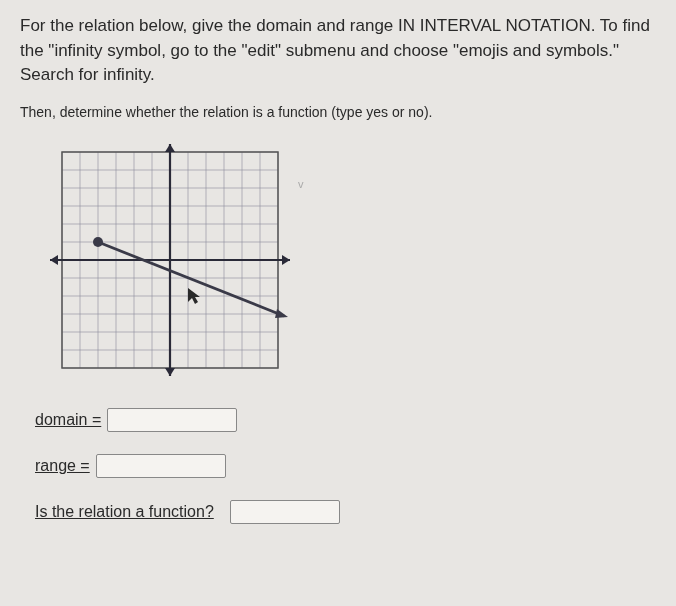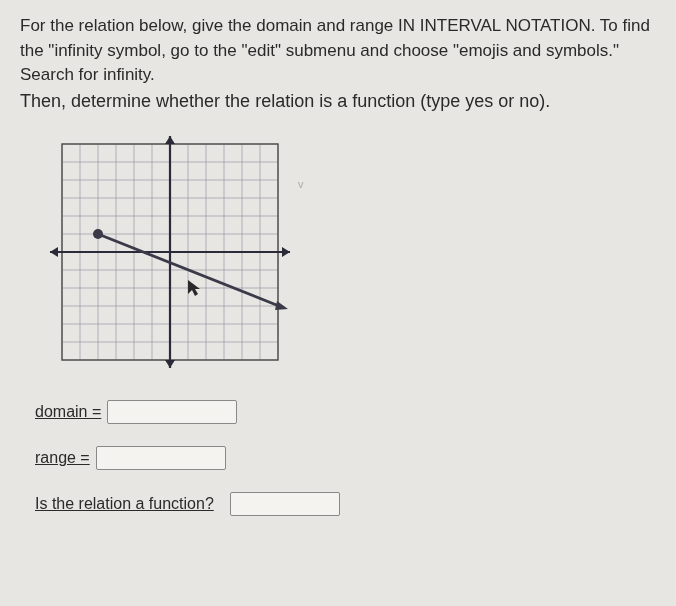--- a/index.html
+++ b/index.html
@@ -8,23 +8,24 @@
       height: 606px;
       background: #e8e6e3;
       font-family: Arial, Helvetica, sans-serif;
       color: #2a2a2a;
       padding: 14px 20px;
       position: relative;
     }
     .question-text {
       font-size: 17px;
       line-height: 1.45;
+      margin-bottom: 14px;
     }
     .question-text2 {
-      font-size: 18px;
+      font-size: 14px;
       line-height: 1.45;
       margin-bottom: 18px;
     }
     .graph-wrap {
       margin-left: 20px;
       margin-bottom: 24px;
     }
     .answers {
       margin-left: 15px;
       font-size: 16px;

